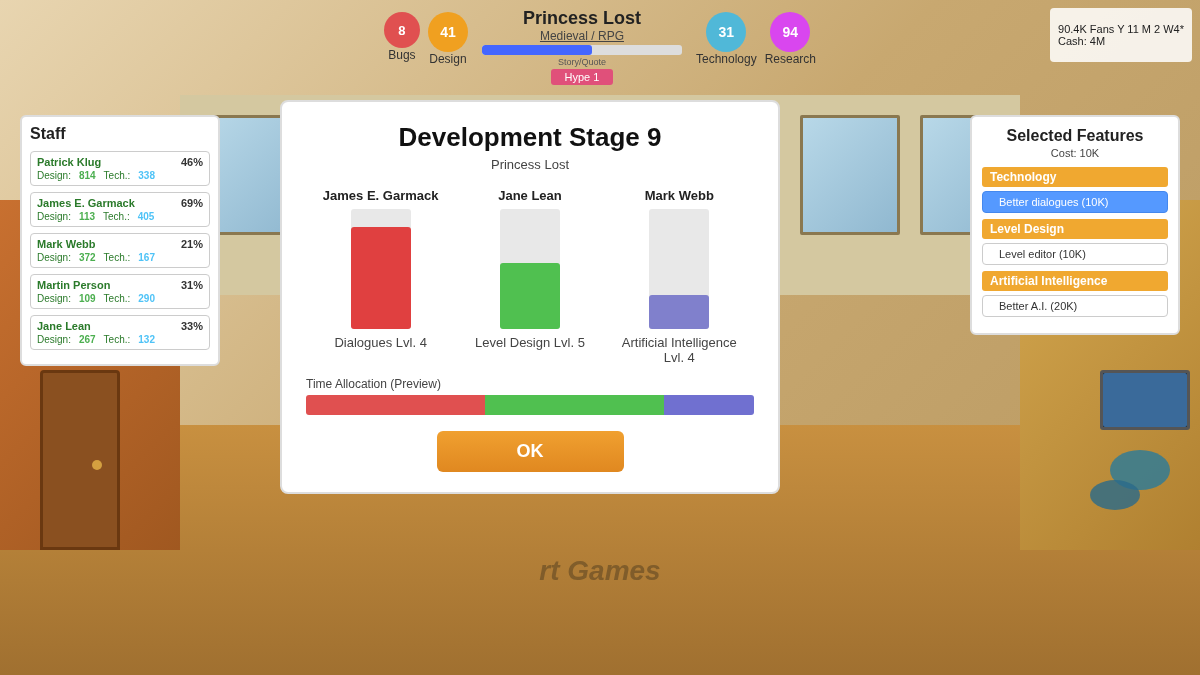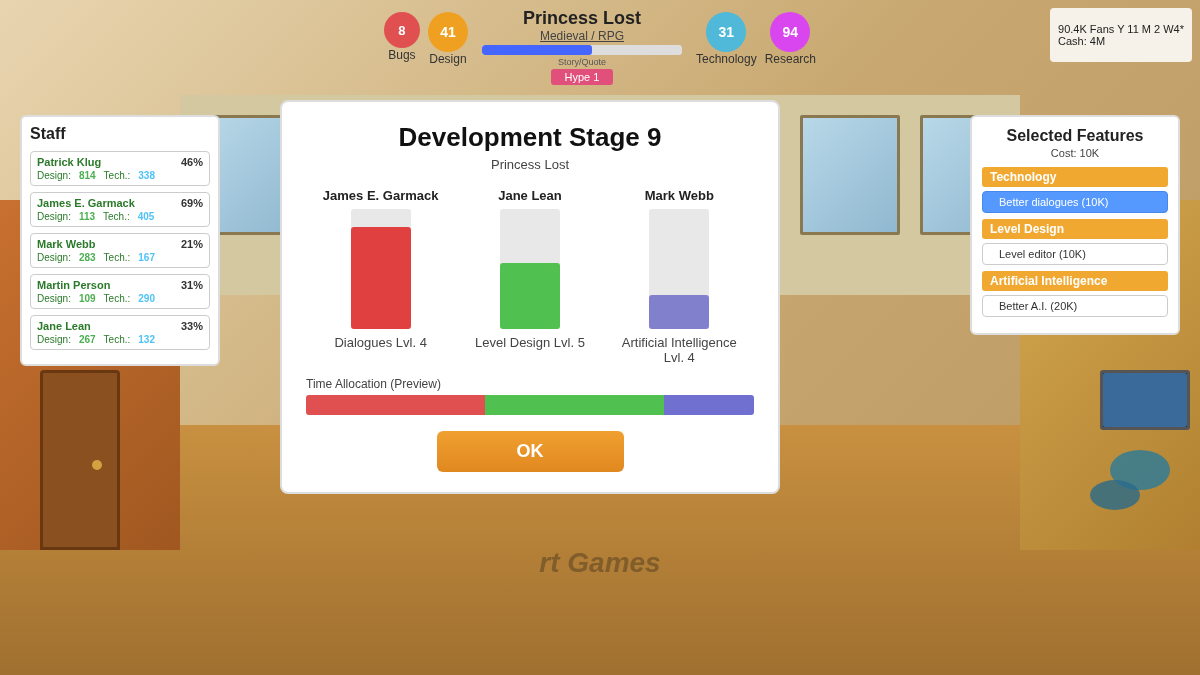--- a/index.html
+++ b/index.html
@@ -352,21 +352,21 @@
 
     .feature-item.selected {
       background: #5599ff;
       color: white;
       border-color: #4488ee;
     }
 
     
     .company-label {
       position: absolute;
-      bottom: 96px; left: 50%;
+      bottom: 88px; left: 50%;
       transform: translateX(-50%);
       font-size: 28px;
       font-weight: bold;
       color: rgba(80,60,30,0.5);
       font-style: italic;
     }
   </style>
 </head>
 <body>
 
@@ -470,21 +470,21 @@
       <span class="staff-tech">Tech.:</span>
       <span class="staff-tech-val">405</span>
     </div>
   </div>
 
   <div class="staff-item">
     <span class="staff-pct">21%</span>
     <div class="staff-name">Mark Webb</div>
     <div class="staff-stats">
       <span class="staff-design">Design:</span>
-      <span class="staff-design-val">283</span>
+      <span class="staff-design-val">372</span>
       <span class="staff-tech">Tech.:</span>
       <span class="staff-tech-val">167</span>
     </div>
   </div>
 
   <div class="staff-item">
     <span class="staff-pct">31%</span>
     <div class="staff-name">Martin Person</div>
     <div class="staff-stats">
       <span class="staff-design">Design:</span>

